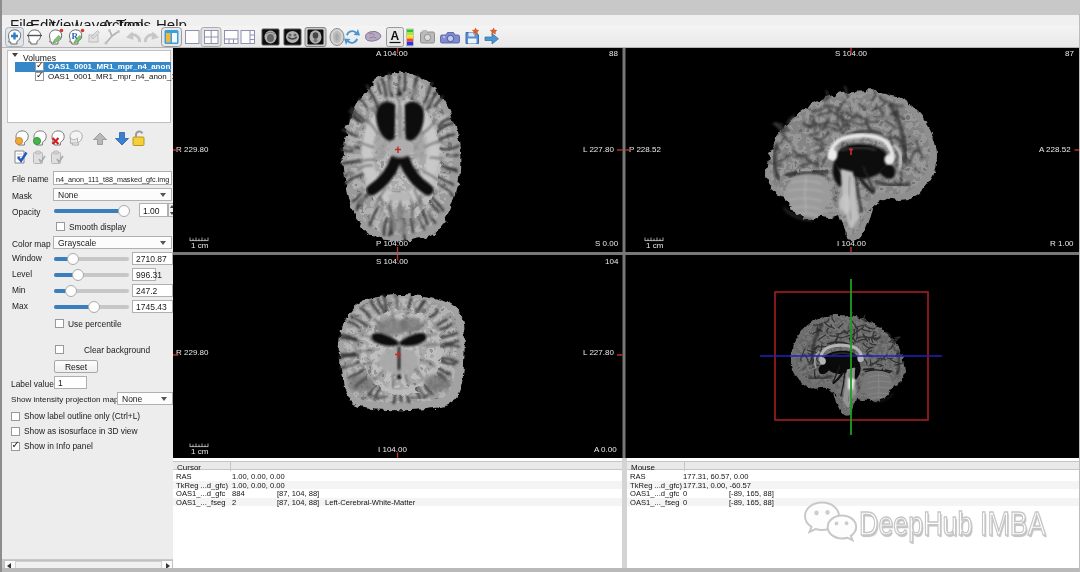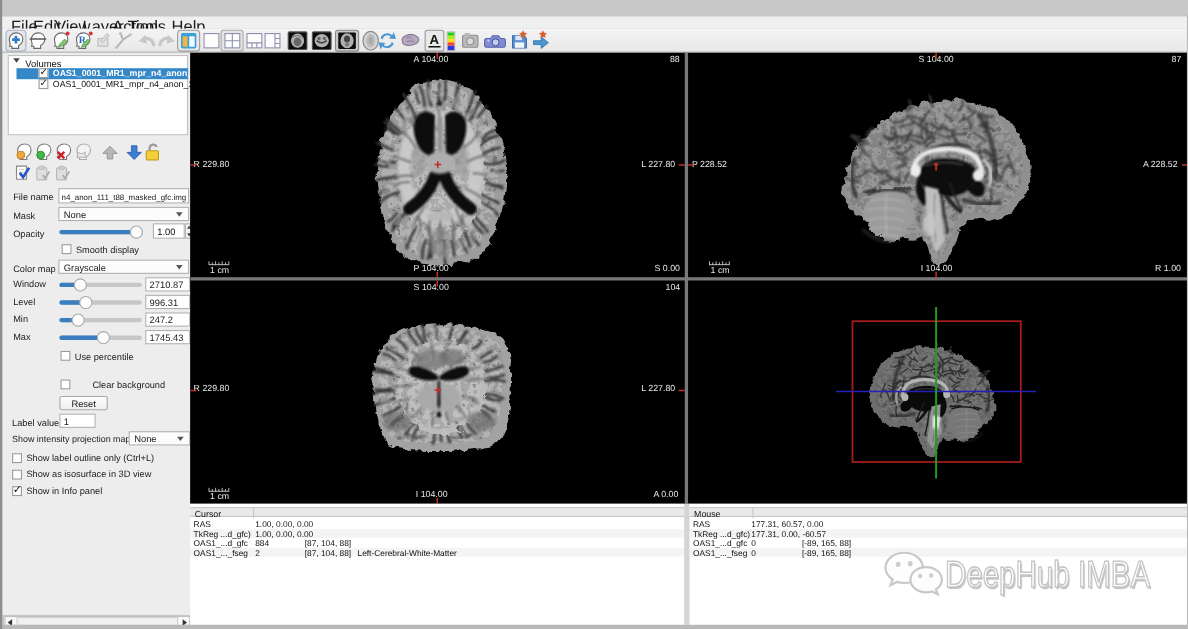--- a/index.html
+++ b/index.html
@@ -235,21 +235,21 @@
     <div class="slider" style="left:52px;top:209px;width:75px;">
         <div class="fill" style="width:17px;"></div>
         <div class="hnd" style="left:13px;"></div>
       </div>
     <div class="tbox" style="left:130px;top:204px;width:41px;height:13px;padding:1px 0 0 3px;">2710.87</div>
     <div class="lbl" style="left:10px;top:221px;">Level</div>
     <div class="slider" style="left:52px;top:225px;width:75px;">
         <div class="fill" style="width:22px;"></div>
         <div class="hnd" style="left:18px;"></div>
       </div>
-    <div class="tbox" style="left:130px;top:220px;width:41px;height:13px;padding:1px 0 0 3px;">996.31</div>
+    <div class="tbox" style="left:130px;top:220px;width:24px;height:13px;padding:1px 0 0 3px;">996.31</div>
     <div class="lbl" style="left:10px;top:237px;">Min</div>
     <div class="slider" style="left:52px;top:241px;width:75px;">
         <div class="fill" style="width:15px;"></div>
         <div class="hnd" style="left:11px;"></div>
       </div>
     <div class="tbox" style="left:130px;top:236px;width:41px;height:13px;padding:1px 0 0 3px;">247.2</div>
     <div class="lbl" style="left:10px;top:253px;">Max</div>
     <div class="slider" style="left:52px;top:257px;width:75px;">
         <div class="fill" style="width:38px;"></div>
         <div class="hnd" style="left:34px;"></div>

